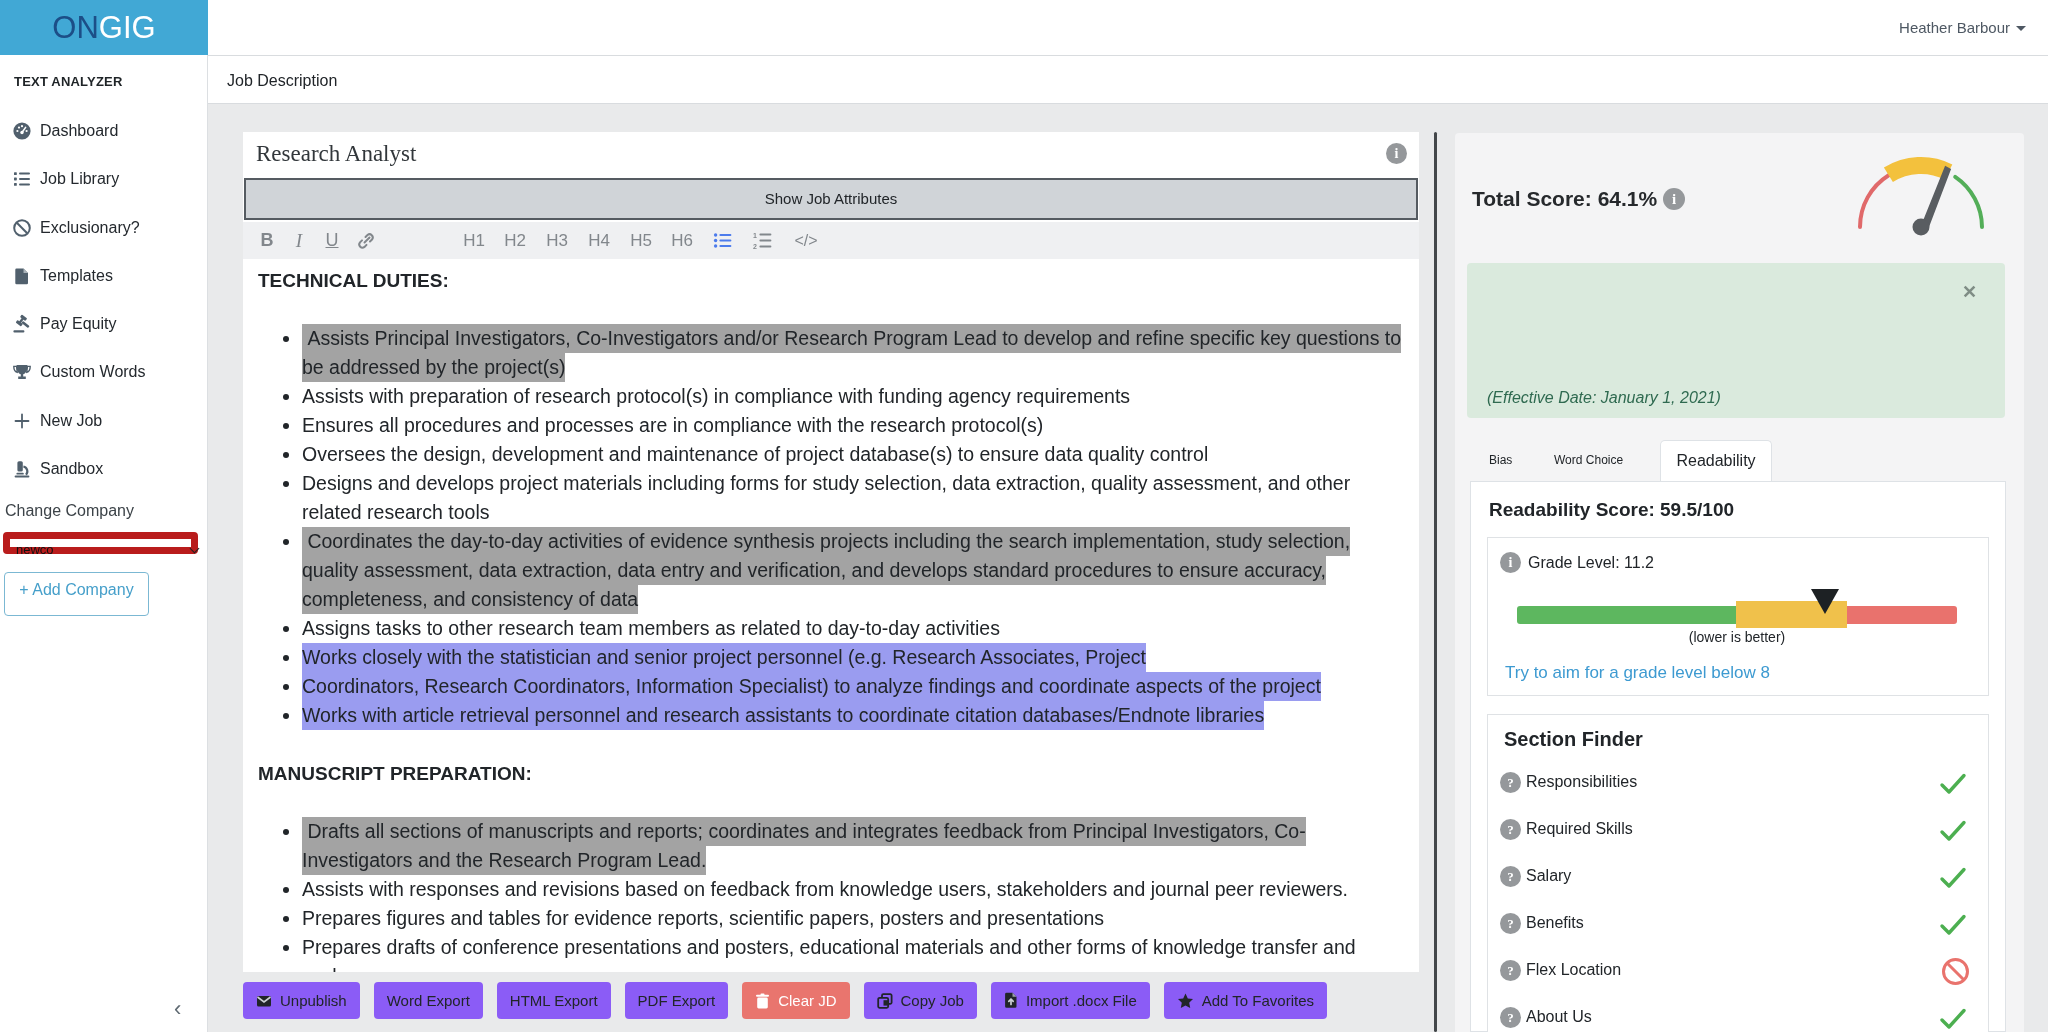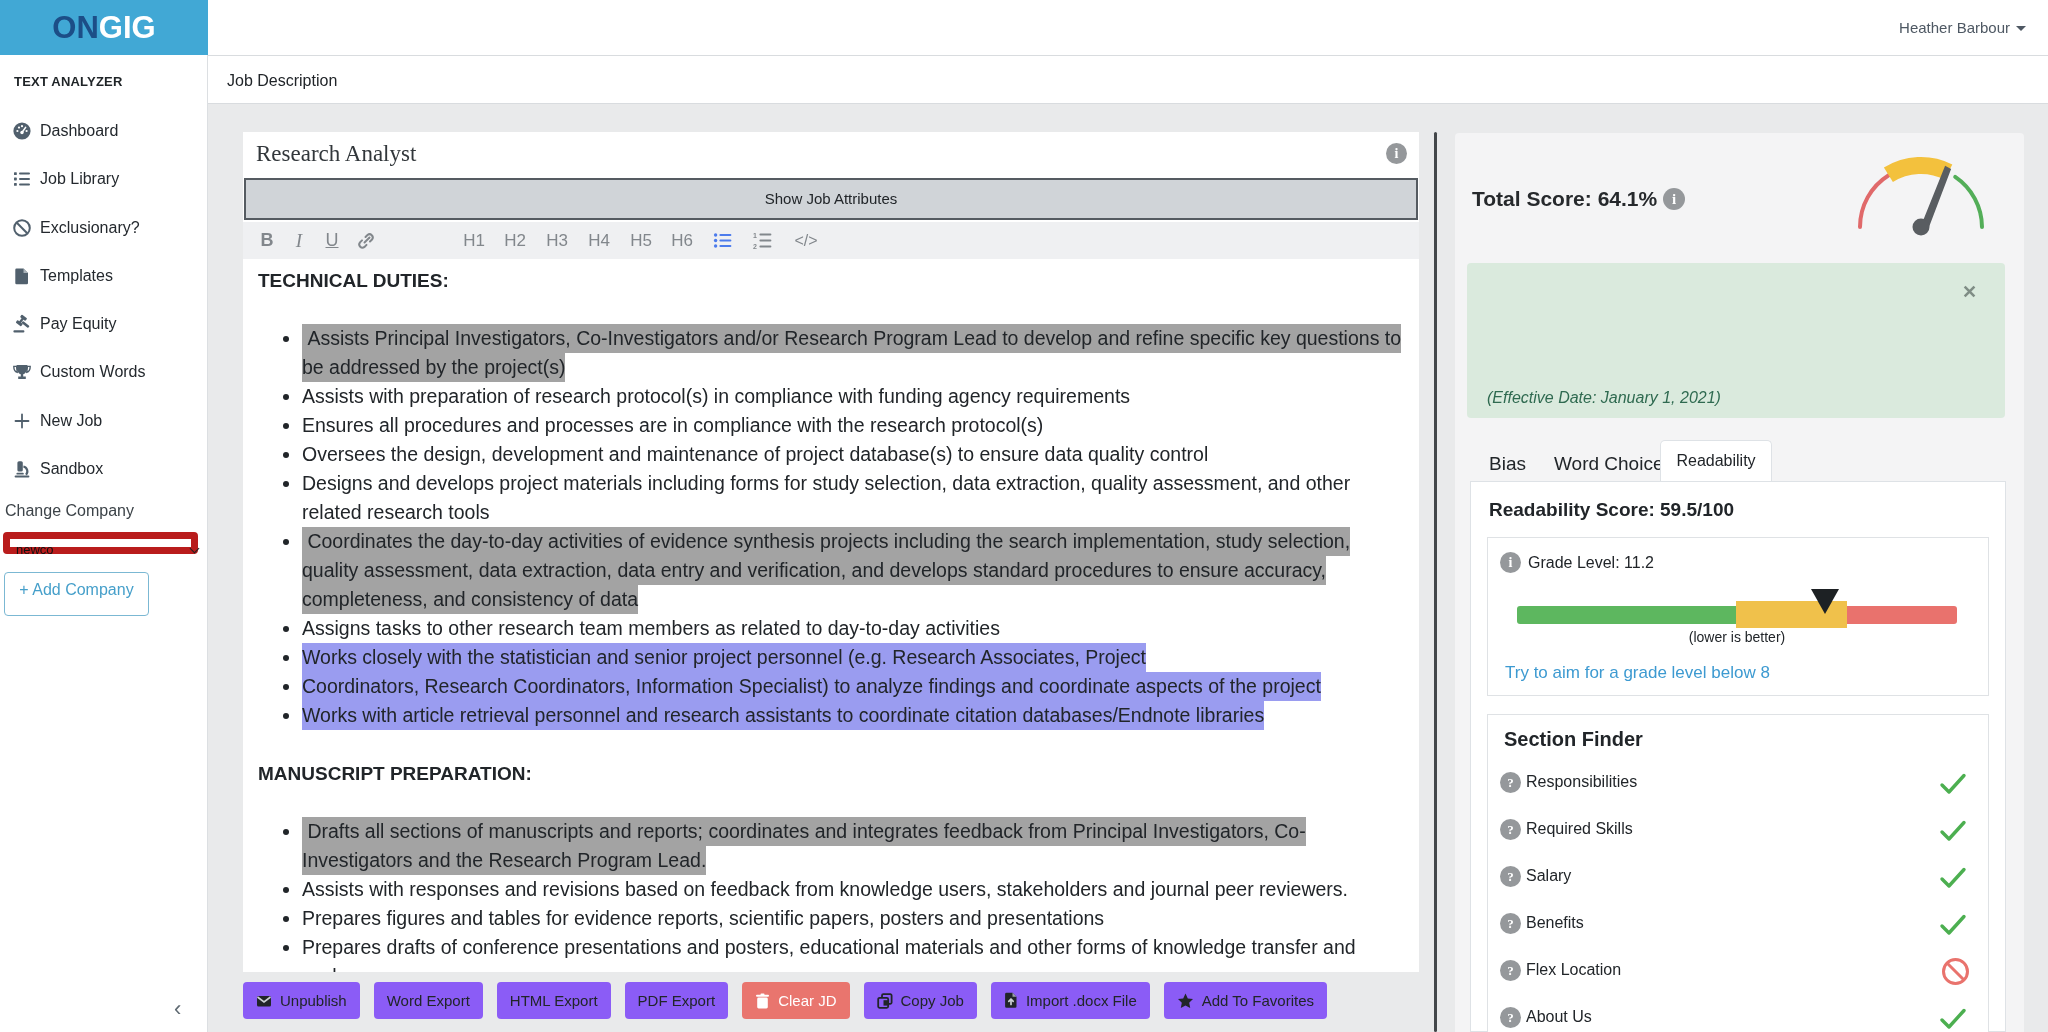--- a/index.html
+++ b/index.html
@@ -6,21 +6,21 @@
 html,body{width:2048px;height:1032px;overflow:hidden;background:#e9eaeb;font-family:"Liberation Sans",sans-serif;color:#212529;}
 .abs{position:absolute;}
 
 #topbar{left:208px;top:0;width:1840px;height:56px;background:#fff;border-bottom:1px solid #d9dcdf;}
 #username{right:22px;top:19px;font-size:15px;color:#4e5863;}
 #username .caret{display:inline-block;width:0;height:0;border-left:5px solid transparent;border-right:5px solid transparent;border-top:5px solid #4e5863;margin-left:6px;vertical-align:2px;}
 #jdbar{left:208px;top:56px;width:1840px;height:48px;background:#fff;border-bottom:1px solid #d9dcdf;}
 #jdbar span{position:absolute;left:19px;top:16px;font-size:16px;color:#212529;}
 
 #sidebar{left:0;top:0;width:208px;height:1032px;background:#fff;border-right:1px solid #dcdfe2;}
-#logo{left:0;top:0;width:208px;height:55px;background:#41a8d5;text-align:center;font-weight:bold;font-size:31px;line-height:55px;letter-spacing:0;}
+#logo{left:0;top:0;width:208px;height:55px;background:#41a8d5;text-align:center;font-weight:normal;font-size:31px;line-height:55px;letter-spacing:0;}
 #logo .on{color:#1c4e87;}
 #logo .gig{color:#fff;}
 #ta{left:14px;top:74px;font-size:13px;font-weight:bold;letter-spacing:.2px;color:#1f2427;}
 .mi{left:0;width:207px;height:24px;}
 .mi .ic{position:absolute;left:12px;top:50%;transform:translateY(-50%);width:20px;height:20px;}
 .mi .lb{position:absolute;left:40px;top:50%;transform:translateY(-50%);font-size:16px;color:#24292e;}
 #chgc{left:5px;top:502px;font-size:16px;color:#3c4348;}
 #sel{left:3px;top:532px;width:195px;height:22px;border:7px solid #b91c1c;border-radius:4px;background:#fff;font-size:13px;color:#111;}
 #sel .tx{position:absolute;left:6px;top:3px;}
 #sel .chev{position:absolute;left:181px;top:6px;width:7px;height:7px;border-right:1.6px solid #222;border-bottom:1.6px solid #222;transform:rotate(45deg);}
@@ -49,21 +49,21 @@
 #scrollbar{left:1434px;top:132px;width:3px;height:900px;background:#43474a;border-radius:2px;}
 
 #rcard{left:1455px;top:133px;width:569px;height:899px;background:#f4f4f5;border-radius:4px 4px 0 0;}
 #tscore{left:1472px;top:187px;font-size:21px;font-weight:bold;color:#26292c;}
 .info{width:22px;height:22px;border-radius:50%;background:#95989b;color:#fff;text-align:center;font-family:"Liberation Serif",serif;font-weight:bold;font-size:15px;line-height:22px;}
 #tsinfo{left:1663px;top:188px;}
 #alert{left:1467px;top:263px;width:538px;height:155px;background:#daeadd;border-radius:4px;color:#2f6a50;font-size:16px;line-height:22.5px;}
 #alert .txt{position:absolute;left:20px;top:16px;}
 #alert .eff{position:absolute;left:20px;top:124px;font-style:italic;}
 #alert .x{position:absolute;right:28px;top:18px;font-size:18px;color:#7f8d85;font-weight:bold;}
-.tab{top:453px;font-size:19px;color:#212529;}
+.tab{top:453px;font-size:12px;color:#212529;}
 #tab1{left:1489px;}
 #tab2{left:1554px;}
 #tabactive{left:1660px;top:440px;width:112px;height:48px;background:#fff;border:1px solid #dee2e6;border-bottom:none;border-radius:5px 5px 0 0;text-align:center;line-height:40px;font-size:16px;color:#212529;}
 #panel{left:1470px;top:481px;width:536px;height:551px;background:#fff;border:1px solid #dee2e6;}
 #rscore{left:1489px;top:499px;font-size:19px;font-weight:bold;color:#212529;}
 #gbox{left:1487px;top:537px;width:502px;height:159px;background:#fff;border:1px solid #dfe2e5;}
 #ginfo{left:1500px;top:552px;width:21px;height:21px;line-height:21px;font-size:14px;}
 #glabel{left:1528px;top:554px;font-size:16px;color:#212529;}
 .seg{position:absolute;}
 #segg{left:1517px;top:606px;width:219px;height:18px;background:#5db75f;border-radius:3px 0 0 3px;}

